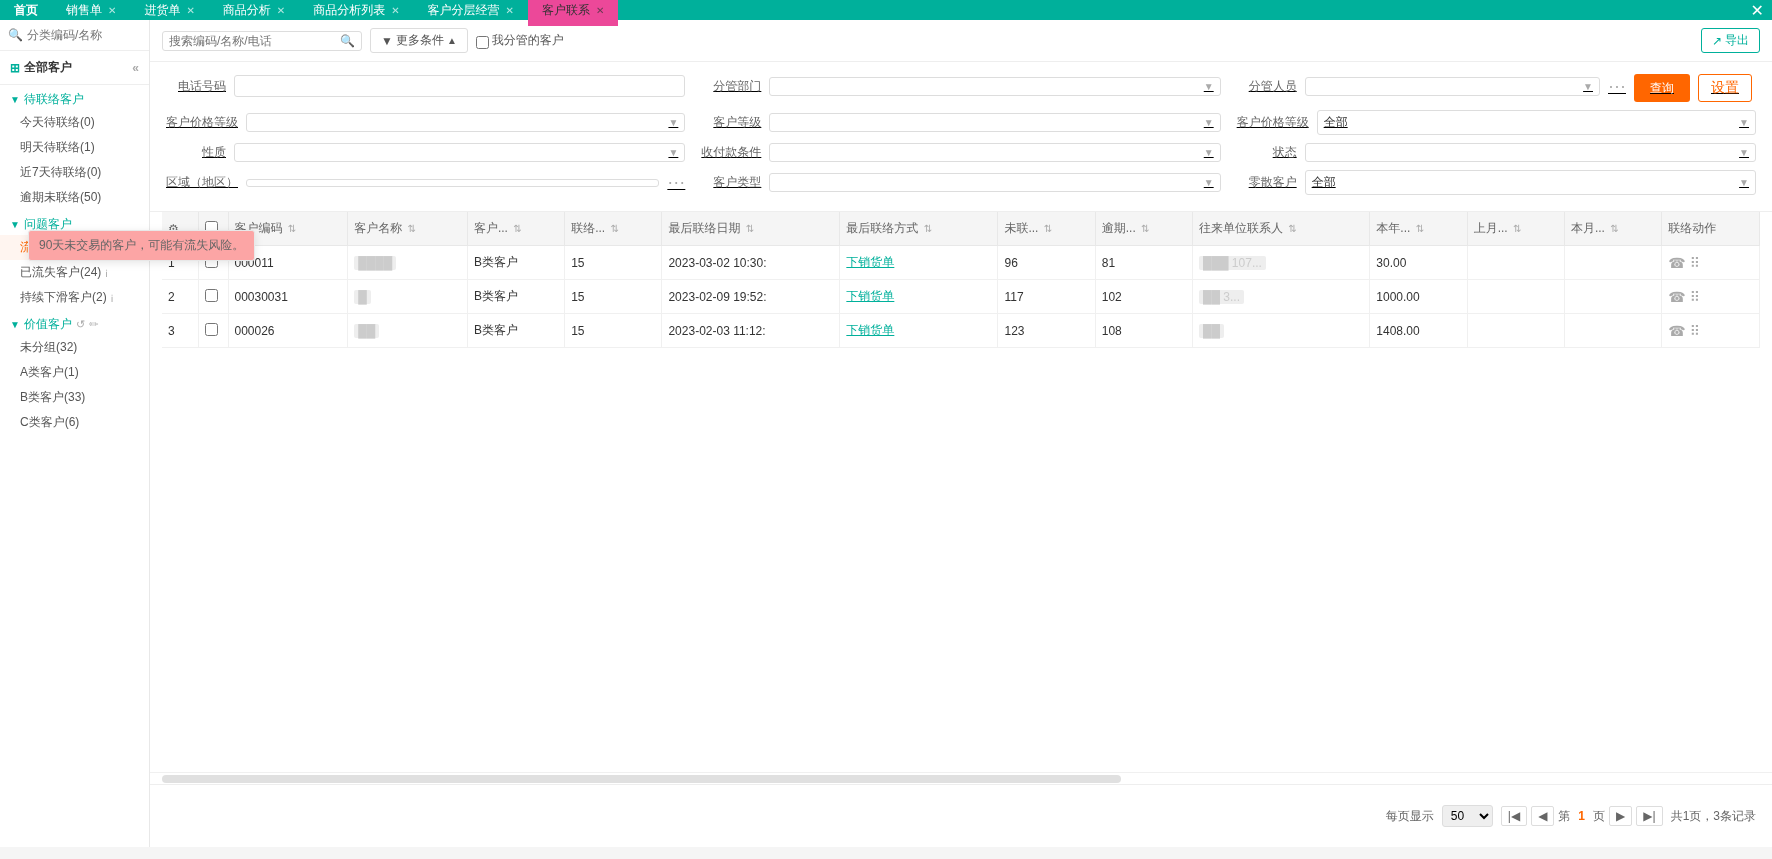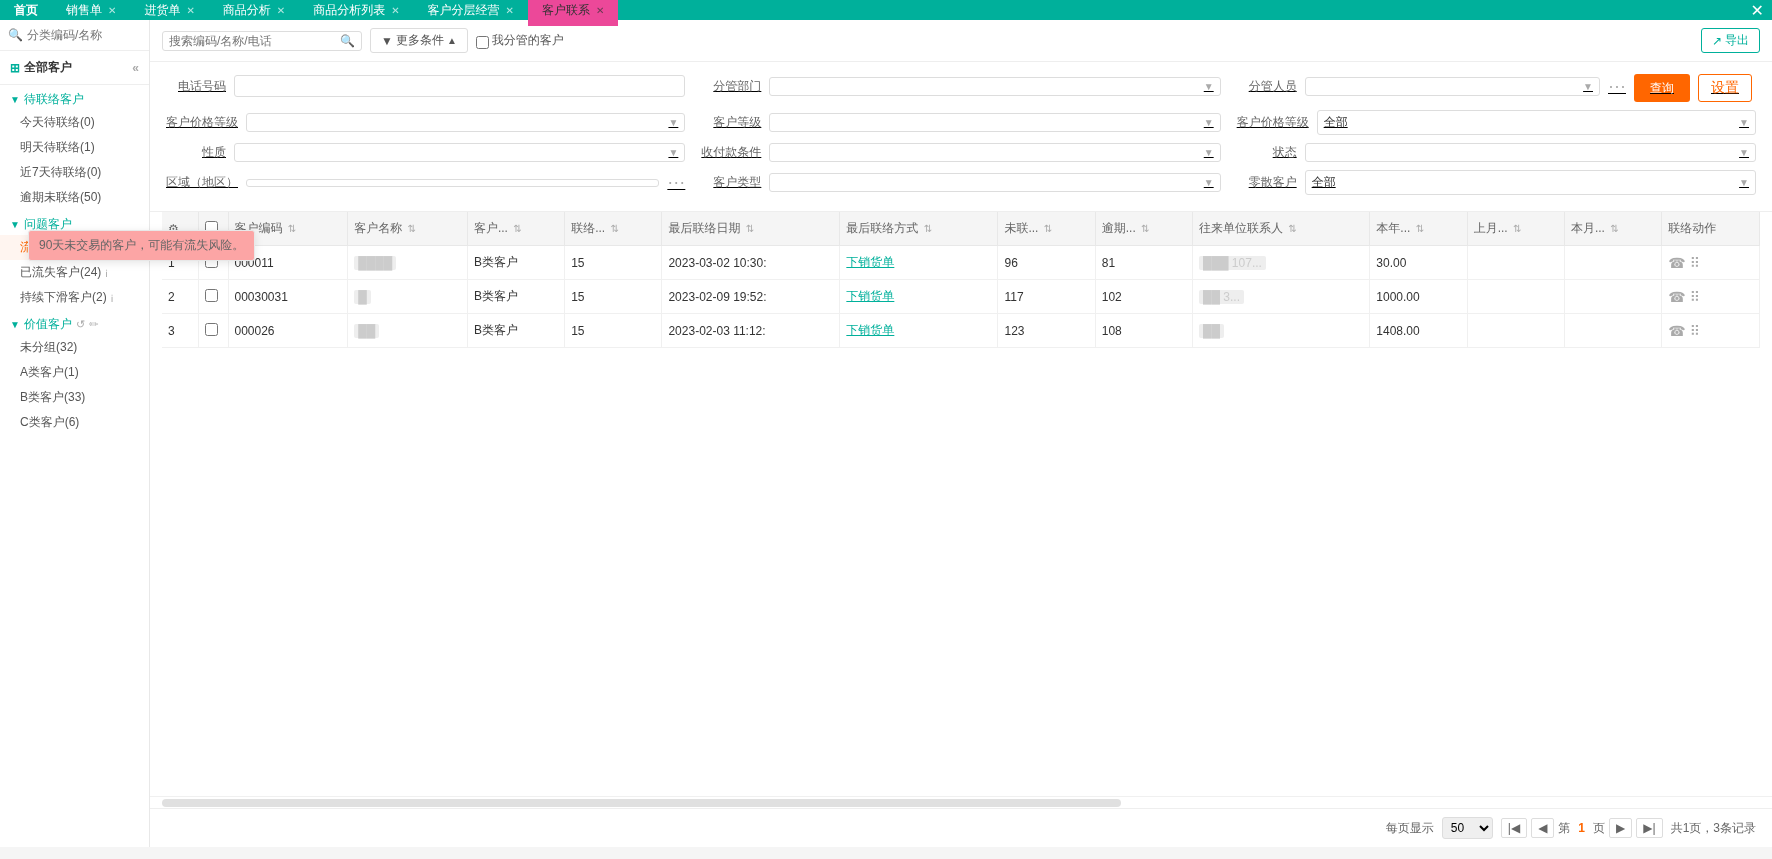--- a/index.html
+++ b/index.html
@@ -293,21 +293,21 @@
       white-space: nowrap;
       border-right: 1px solid #f0f0f0;
     }
     .link-text { color: #00b09b; text-decoration: underline; cursor: pointer; }
     .masked { color: #ccc; background: #eee; border-radius: 2px; padding: 0 4px; }
     .action-icons { display: flex; gap: 4px; align-items: center; }
     .action-icon { color: #aaa; cursor: pointer; font-size: 14px; }
 
     
     .footer {
-      padding: 8px 16px;
+      padding: 20px 16px;
       display: flex;
       align-items: center;
       justify-content: flex-end;
       border-top: 1px solid #eee;
       gap: 8px;
       font-size: 12px;
       color: #666;
     }
     .footer select {
       border: 1px solid #ddd;

